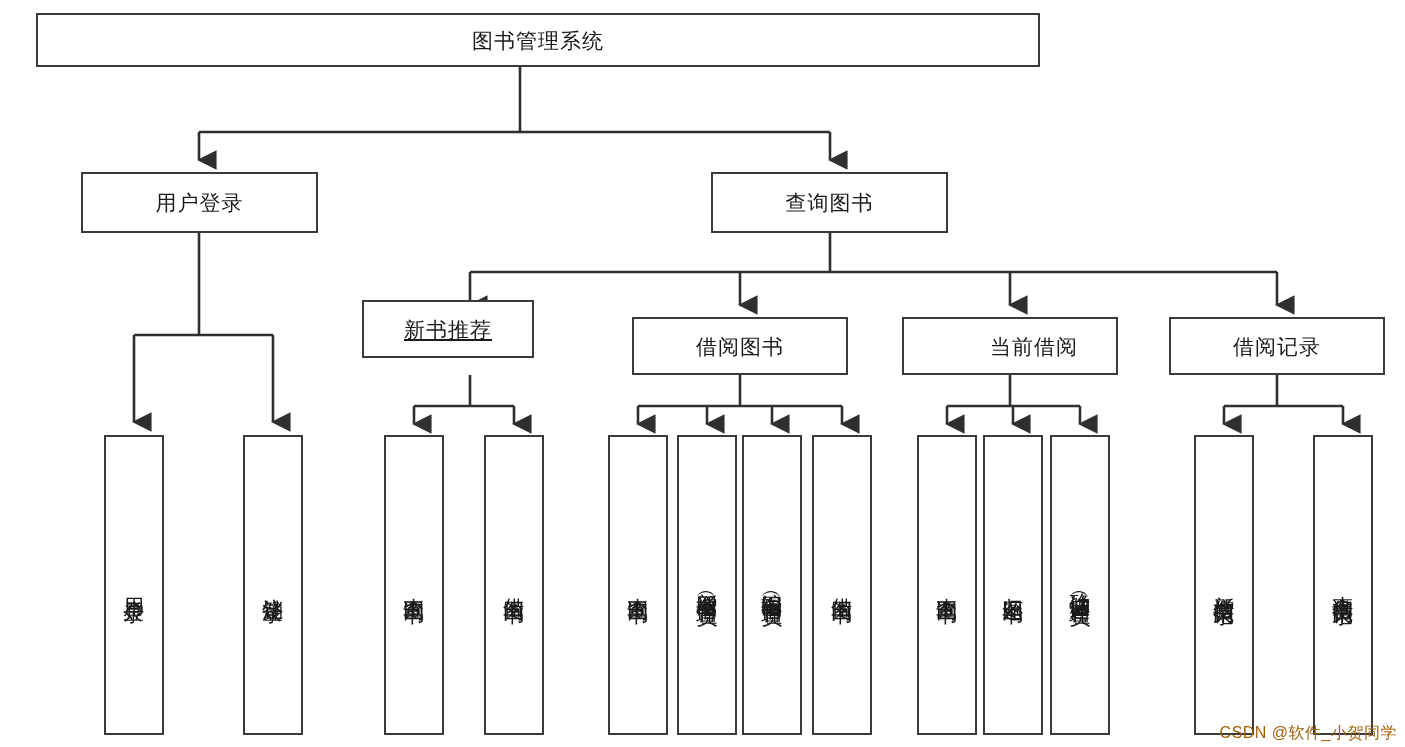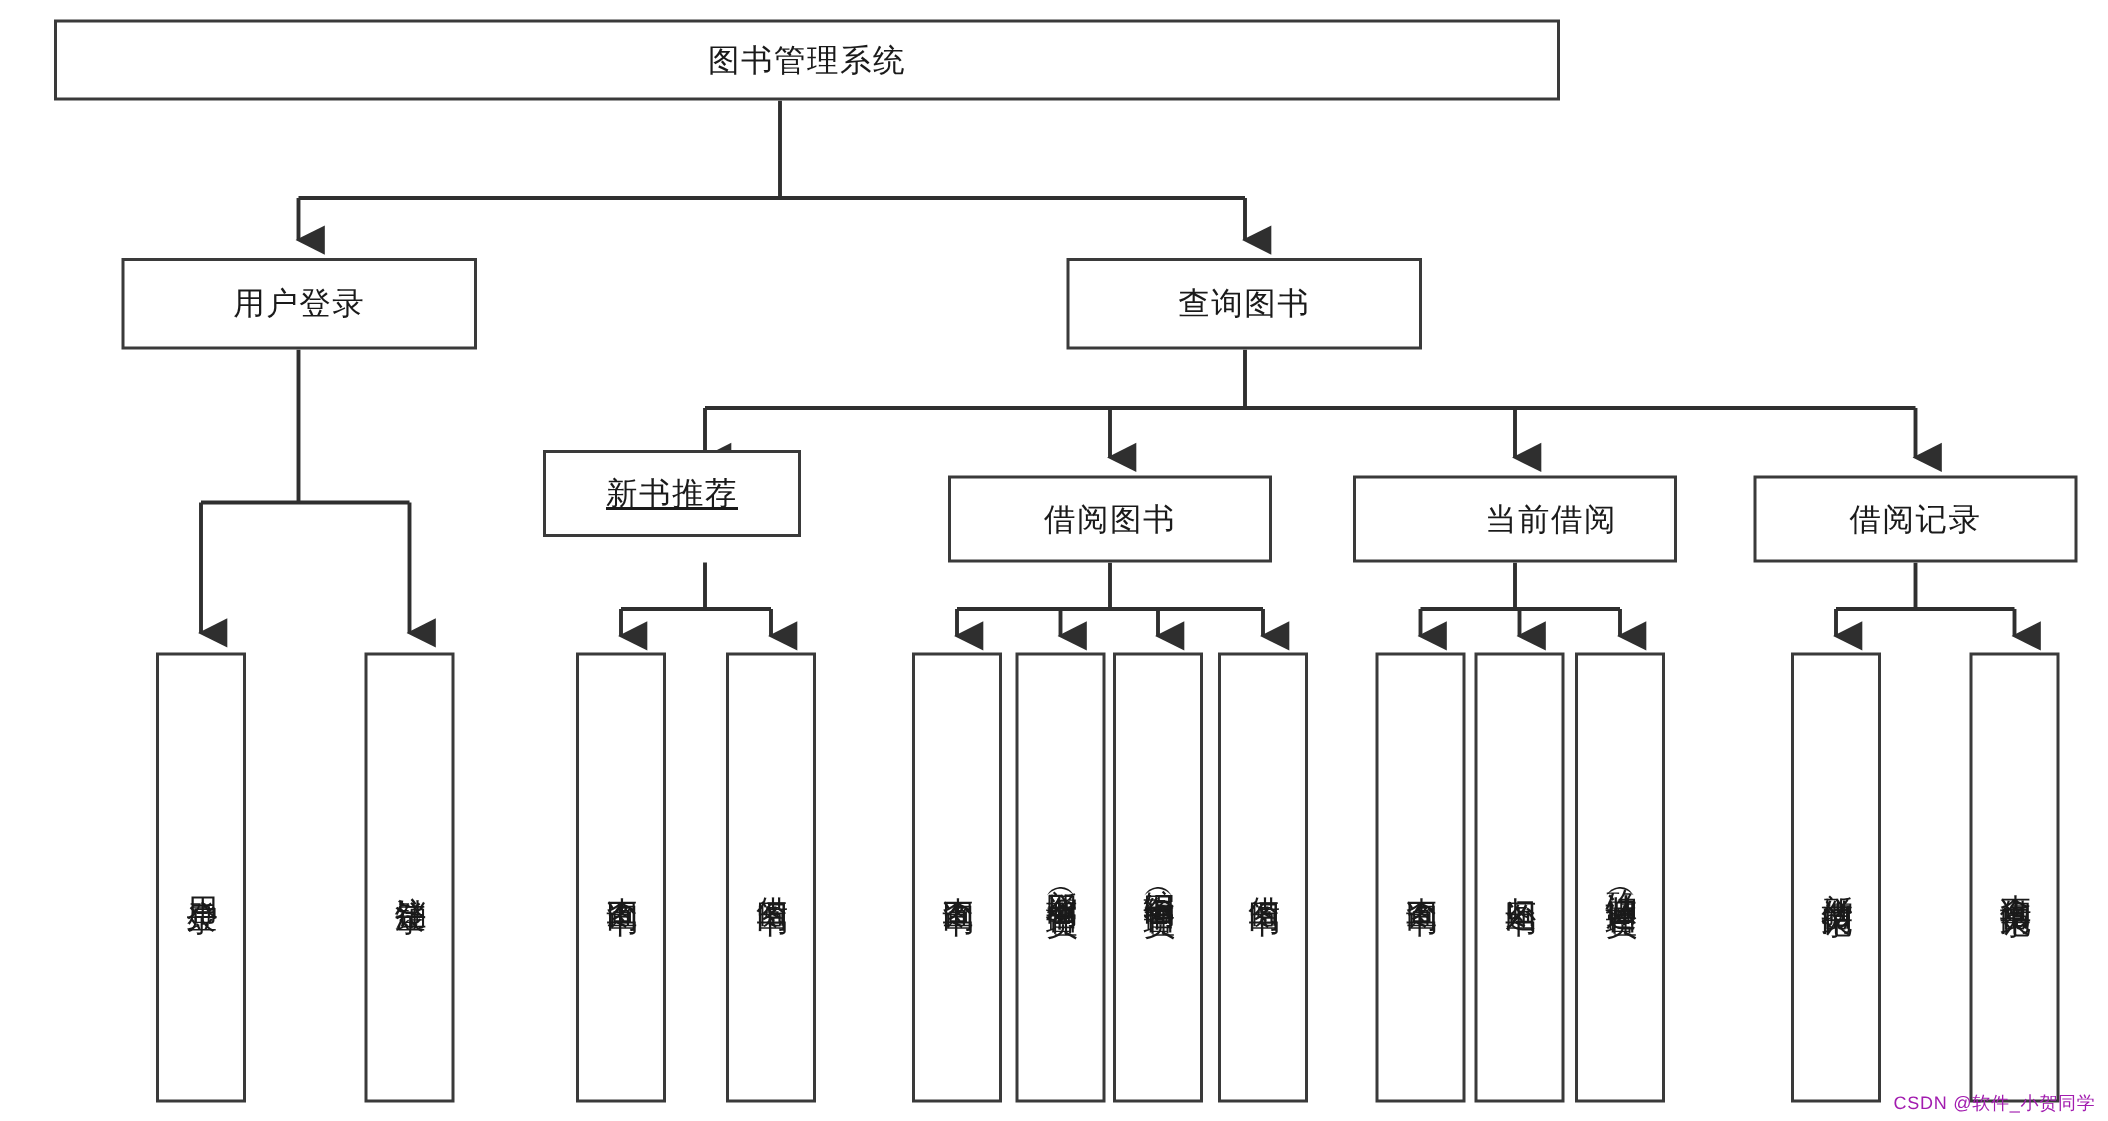--- a/index.html
+++ b/index.html
@@ -47,22 +47,22 @@
     font-size:21px;
     line-height:1.22;
     letter-spacing:2px;
     white-space:nowrap;
   }
 
   .watermark{
     position:absolute;
     right:8px;
     bottom:3px;
-    font-size:12px;
-    color:#a21caf;
+    font-size:16px;
+    color:#a16207;
     letter-spacing:0.5px;
     white-space:nowrap;
     pointer-events:none;
   }
 </style>
 </head>
 <body>
 
 <div id="diagram">
 

